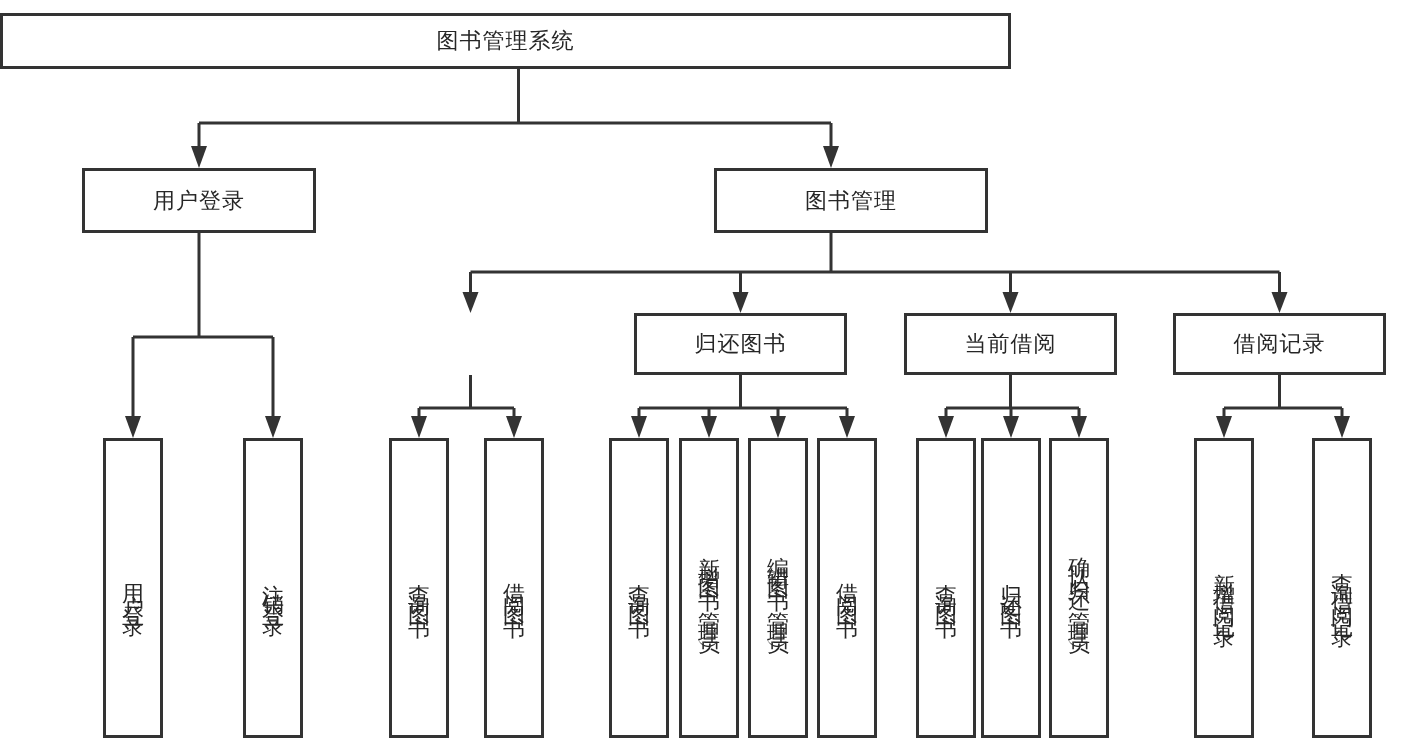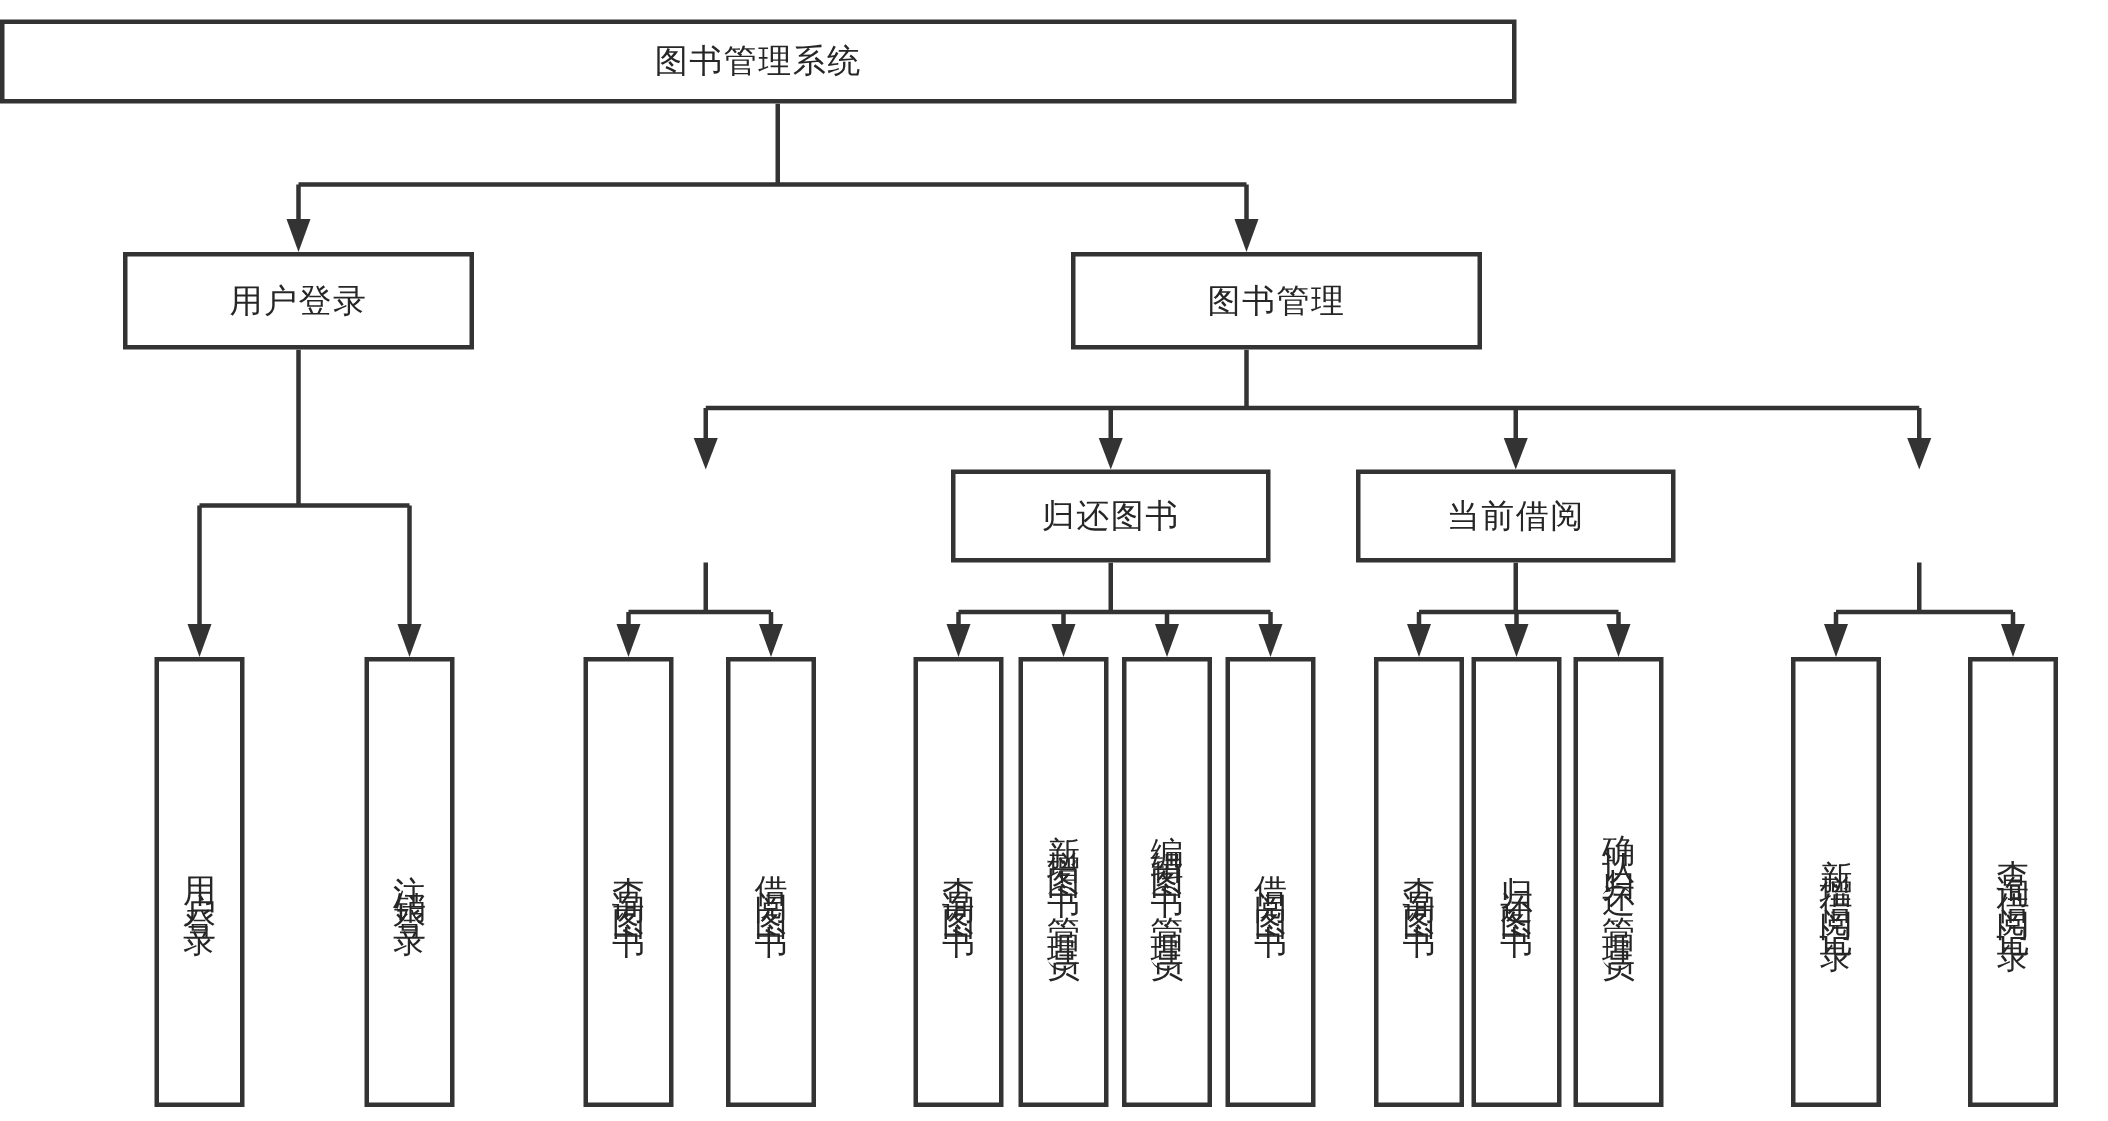--- a/index.html
+++ b/index.html
@@ -105,20 +105,21 @@
     <polygon points="1334,416 1350,416 1342,438"></polygon>
   </svg>
 
   <div class="node" style="left:0; top:13px; width:1011px; height:56px;">图书管理系统</div>
 
   <div class="node" style="left:82px; top:168px; width:234px; height:65px;">用户登录</div>
   <div class="node" style="left:714px; top:168px; width:274px; height:65px;">图书管理</div>
 
   <div class="node" style="left:634px; top:313px; width:213px; height:62px;">归还图书</div>
   <div class="node" style="left:904px; top:313px; width:213px; height:62px;">当前借阅</div>
+  <div class="node" style="left:1173px; top:313px; width:213px; height:62px;">借阅记录</div>
 
   <div class="node leaf" style="left:103px; top:438px; width:60px; height:300px;">用户登录</div>
   <div class="node leaf" style="left:243px; top:438px; width:60px; height:300px;">注销登录</div>
 
   <div class="node leaf" style="left:389px; top:438px; width:60px; height:300px;">查询图书</div>
   <div class="node leaf" style="left:484px; top:438px; width:60px; height:300px;">借阅图书</div>
 
   <div class="node leaf" style="left:609px; top:438px; width:60px; height:300px;">查询图书</div>
   <div class="node leaf" style="left:679px; top:438px; width:60px; height:300px;">新增图书（管理员）</div>
   <div class="node leaf" style="left:748px; top:438px; width:60px; height:300px;">编辑图书（管理员）</div>

